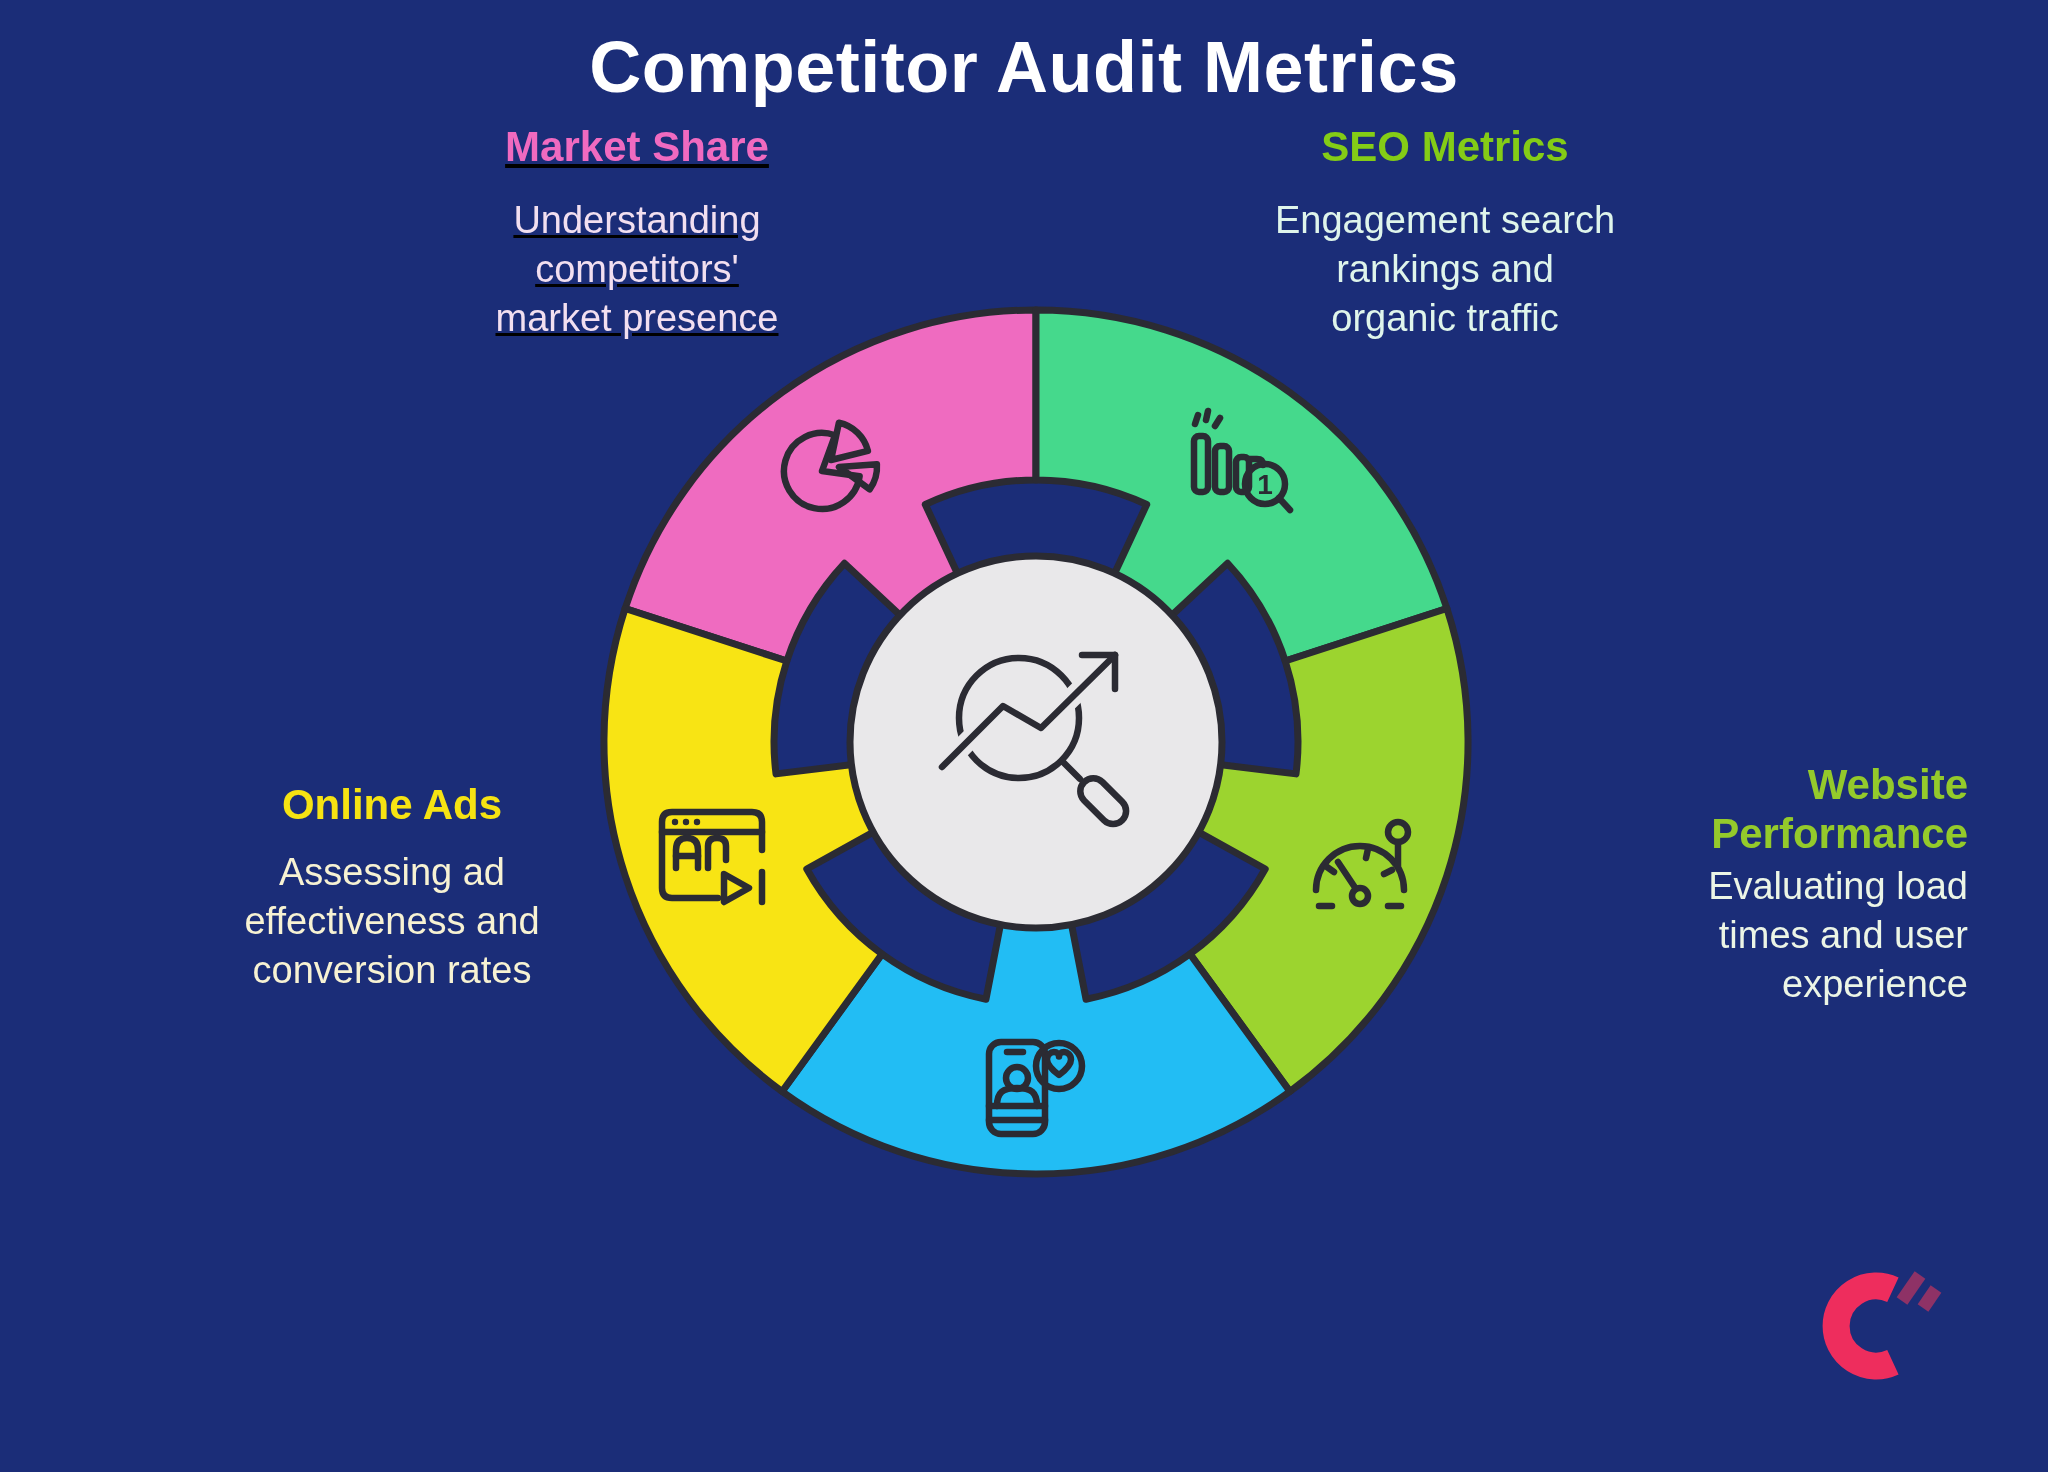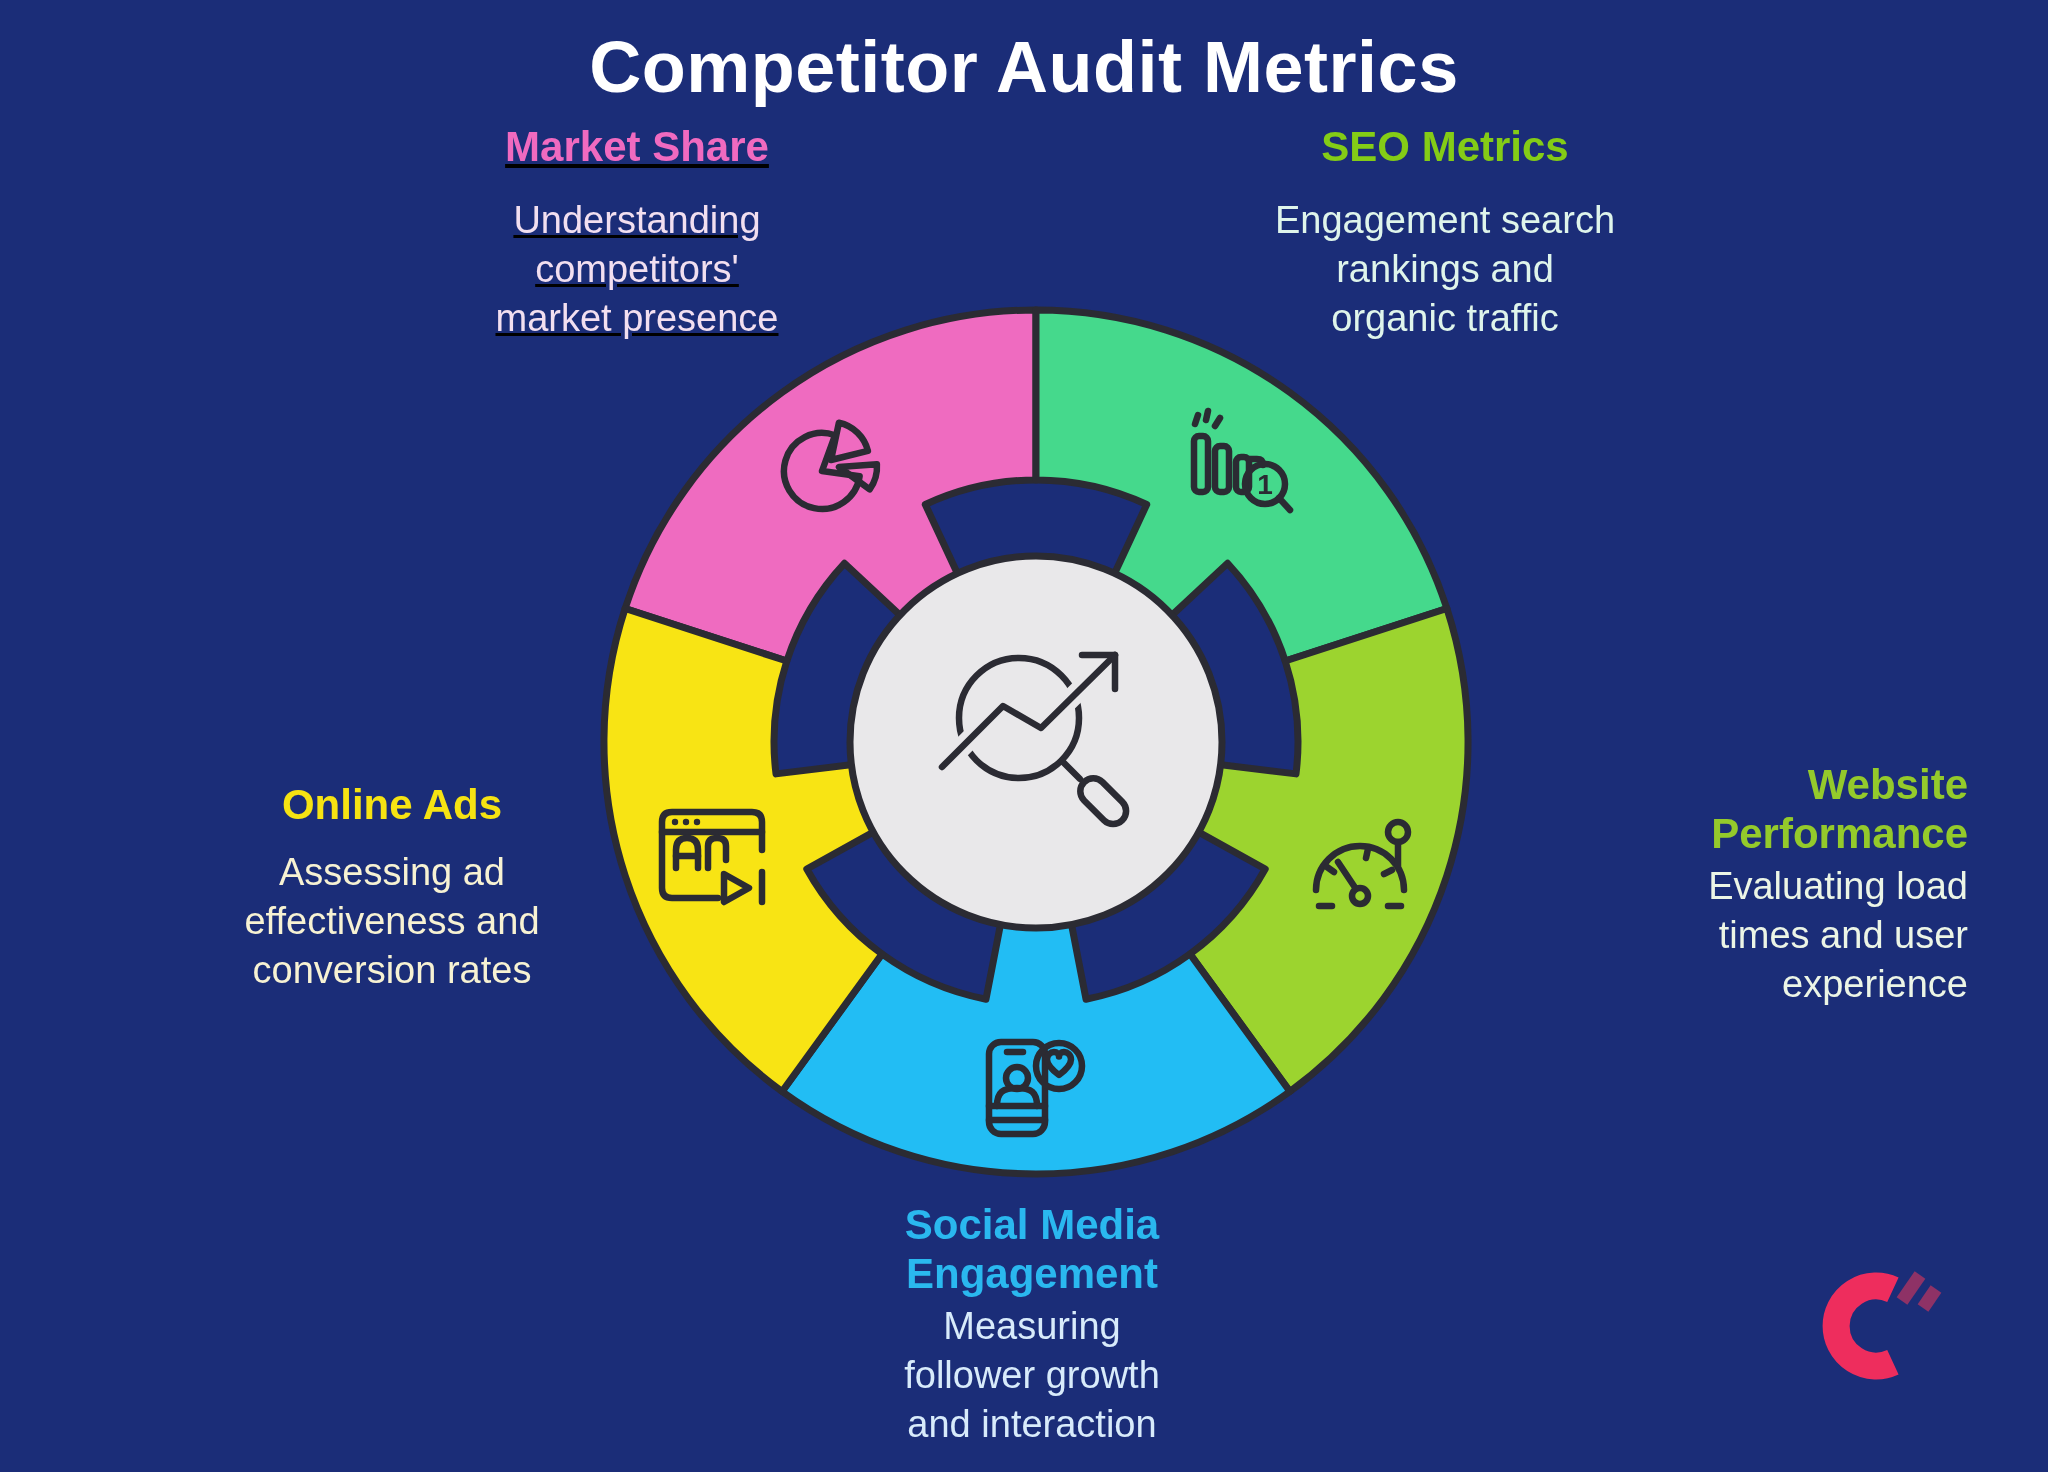--- a/index.html
+++ b/index.html
@@ -41,24 +41,20 @@
     <div class="sec-h" style="color: rgb(240, 106, 192);"><span>Market Share</span></div>
     <div class="sec-d" style="color: rgb(242, 223, 240);"><span>Understanding</span><br><span>competitors'</span><br><span>market presence</span></div>
   </div>
   <div class="sec pos-seo">
     <div class="sec-h" style="color: #84cc16;"><span>SEO Metrics</span></div>
     <div class="sec-d" style="color: rgb(223, 245, 235);"><span>Engagement search</span><br><span>rankings and</span><br><span>organic traffic</span></div>
   </div>
   <div class="sec pos-website">
     <div class="sec-h" style="color: rgb(148, 202, 43);"><span>Website</span><br><span>Performance</span></div>
     <div class="sec-d" style="color: rgb(236, 245, 230);"><span>Evaluating load</span><br><span>times and user</span><br><span>experience</span></div>
-  </div>
-  <div class="sec pos-social">
-    <div class="sec-h" style="color: rgb(42, 184, 239);"><span>Social Media</span><br><span>Engagement</span></div>
-    <div class="sec-d" style="color: rgb(216, 235, 251);"><span>Measuring</span><br><span>follower growth</span><br><span>and interaction</span></div>
   </div>
   <div class="sec pos-ads">
     <div class="sec-h" style="color: rgb(246, 227, 18);"><span>Online Ads</span></div>
     <div class="sec-d" style="color: rgb(247, 242, 211);"><span>Assessing ad</span><br><span>effectiveness and</span><br><span>conversion rates</span></div>
   </div>
 
   <svg width="2048" height="1472" viewBox="0 0 2048 1472">
 
     <g id="segments">
         <path d="M 1036.0 310.0 A 432 432 0 0 0 625.1 608.5 L 786.8 661.0 A 262 262 0 0 1 844.4 563.3 L 913.1 627.4 A 168 168 0 0 1 965.0 589.7 L 925.3 504.5 A 262 262 0 0 1 1036.0 480.0 Z" fill="#ef6bc0" stroke="#2b2b33"></path>

